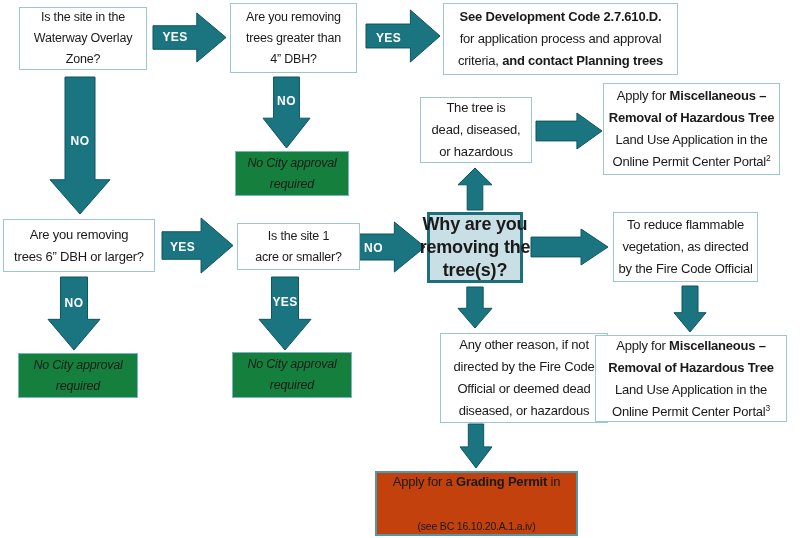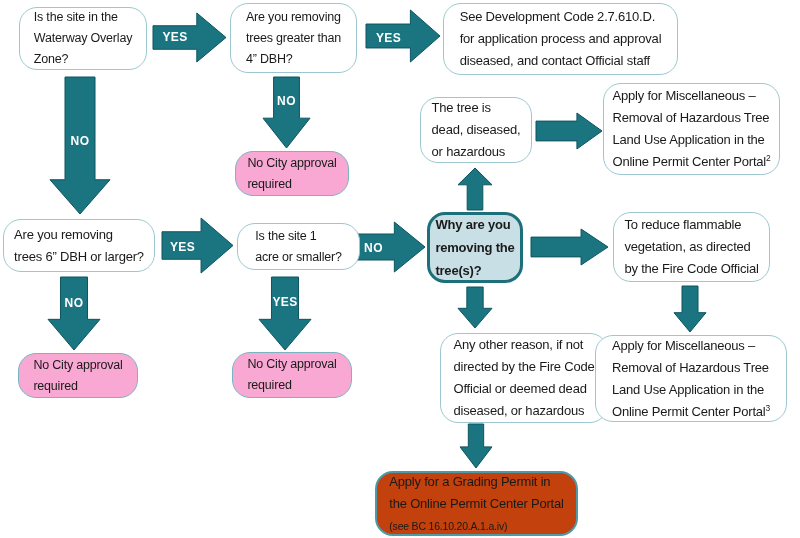--- a/index.html
+++ b/index.html
@@ -2,33 +2,33 @@
 <html><head>
 <meta charset="utf-8">
 <style>
   html,body{margin:0;padding:0;background:#ffffff;}
   #canvas{
     position:relative;width:800px;height:538px;background:#ffffff;
     font-family:"Liberation Sans",sans-serif;color:#1a1a1a;overflow:hidden;
   }
   .bx{
     position:absolute;display:flex;align-items:center;justify-content:center;
-    box-sizing:border-box;letter-spacing:-0.2px;
-    font-size:12.5px;line-height:21px;white-space:pre;border-radius:18px;
+    text-align:center;box-sizing:border-box;letter-spacing:-0.2px;
+    font-size:12.5px;line-height:21px;white-space:pre;
   }
   .white{background:#ffffff;border:1.5px solid #9cc7d1;}
-  .gray{background:#f9a8d4;border:1.5px solid #7ab4c2;}
+  .gray{background:#15803d;border:1.5px solid #7ab4c2;font-style:italic;}
   .why{
     background:#c8dfe6;border:3px solid #1d6f7a;font-weight:bold;
-    font-size:13px;line-height:23px;
+    font-size:18px;line-height:23px;
   }
   .grading{background:#c2410c;border:2px solid #4f98a5;}
   .rich{white-space:nowrap;line-height:22px;font-size:13px;}
   .lh22{line-height:22px;font-size:13px;}
-  .b{font-weight:normal;}
+  .b{font-weight:bold;}
   .sm{font-size:10.5px;}
   sup{font-size:0.65em;line-height:0;}
   .alabel{
     position:absolute;display:flex;align-items:center;justify-content:center;
     color:#ffffff;font-weight:bold;font-size:12px;letter-spacing:0.4px;
   }
   #arrow-layer{position:absolute;left:0;top:0;width:100%;height:100%;}
 </style>
 </head>
 <body>
@@ -81,21 +81,21 @@
 
   <div class="bx white" style="left:19px;top:7px;width:128px;height:63px;">Is the site in the
 Waterway Overlay
 Zone?</div>
 
   <div class="bx white" style="left:230px;top:3px;width:127px;height:70px;">Are you removing
 trees greater than
 4” DBH?</div>
 
   <div class="bx white rich" style="left:443px;top:3px;width:235px;height:72px;">
-      <div><span class="b">See Development Code 2.7.610.D.</span><br><span>for application process and approval</span><br><span>diseased, </span><span class="b">and contact Official staff</span></div>
+      <div><span class="b">See Development Code 2.7.610.D.</span><br><span>for application process and approval</span><br><span>criteria, </span><span class="b">and contact Planning trees</span></div>
     </div>
 
   <div class="bx gray" style="left:235px;top:151px;width:114px;height:45px;">No City approval
 required</div>
 
   <div class="bx white lh22" style="left:420px;top:97px;width:112px;height:66px;">The tree is
 dead, diseased,
 or hazardous</div>
 
   <div class="bx white rich" style="left:603px;top:83px;width:177px;height:92px;">
@@ -105,41 +105,41 @@
   <div class="bx white lh22" style="left:3px;top:219px;width:152px;height:53px;">Are you removing
 trees 6” DBH or larger?</div>
 
   <div class="bx white" style="left:237px;top:223px;width:123px;height:47px;">Is the site 1
 acre or smaller?</div>
 
   <div class="bx why" style="left:427px;top:212px;width:96px;height:71px;">Why are you
 removing the
 tree(s)?</div>
 
-  <div class="bx white lh22" style="left:613px;top:212px;width:157px;height:70px;">To reduce flammable
+  <div class="bx white lh22" style="left:613px;top:212px;width:145px;height:70px;">To reduce flammable
 vegetation, as directed
 by the Fire Code Official</div>
 
   <div class="bx gray" style="left:18px;top:353px;width:120px;height:45px;">No City approval
 required</div>
 
   <div class="bx gray" style="left:232px;top:352px;width:120px;height:46px;">No City approval
 required</div>
 
   <div class="bx white lh22" style="left:392px;top:333px;width:168px;height:90px;margin-left:48px;">Any other reason, if not
 directed by the Fire Code
 Official or deemed dead
 diseased, or hazardous</div>
 
   <div class="bx white rich" style="left:595px;top:335px;width:192px;height:87px;">
       <div><span>Apply for </span><span class="b">Miscellaneous –</span><br><span class="b">Removal of Hazardous Tree</span><br><span>Land Use Application in the</span><br><span>Online Permit Center Portal</span><sup>3</sup></div>
     </div>
 
   <div class="bx grading rich" style="left:375px;top:471px;width:203px;height:65px;">
-      <div><span>Apply for a </span><span class="b">Grading Permit</span><span> in</span><br><span>the Online Permit Center Portal</span><br><span class="sm">(see BC 16.10.20.A.1.a.iv)</span></div>
+      <div><span>Apply for a </span><span class="b">Grading Permit</span><span> in</span><br><br><span class="sm">(see BC 16.10.20.A.1.a.iv)</span></div>
     </div>
 
   <div class="alabel" style="left:153px;top:25px;width:44px;height:24px;">YES</div>
   <div class="alabel" style="left:366px;top:26px;width:45px;height:24px;">YES</div>
   <div class="alabel" style="left:50px;top:129px;width:60px;height:24px;">NO</div>
   <div class="alabel" style="left:263px;top:89px;width:47px;height:24px;">NO</div>
   <div class="alabel" style="left:162px;top:234px;width:41px;height:25px;">YES</div>
   <div class="alabel" style="left:352px;top:235px;width:43px;height:25px;">NO</div>
   <div class="alabel" style="left:48px;top:291px;width:52px;height:24px;">NO</div>
   <div class="alabel" style="left:259px;top:290px;width:52px;height:24px;">YES</div>

